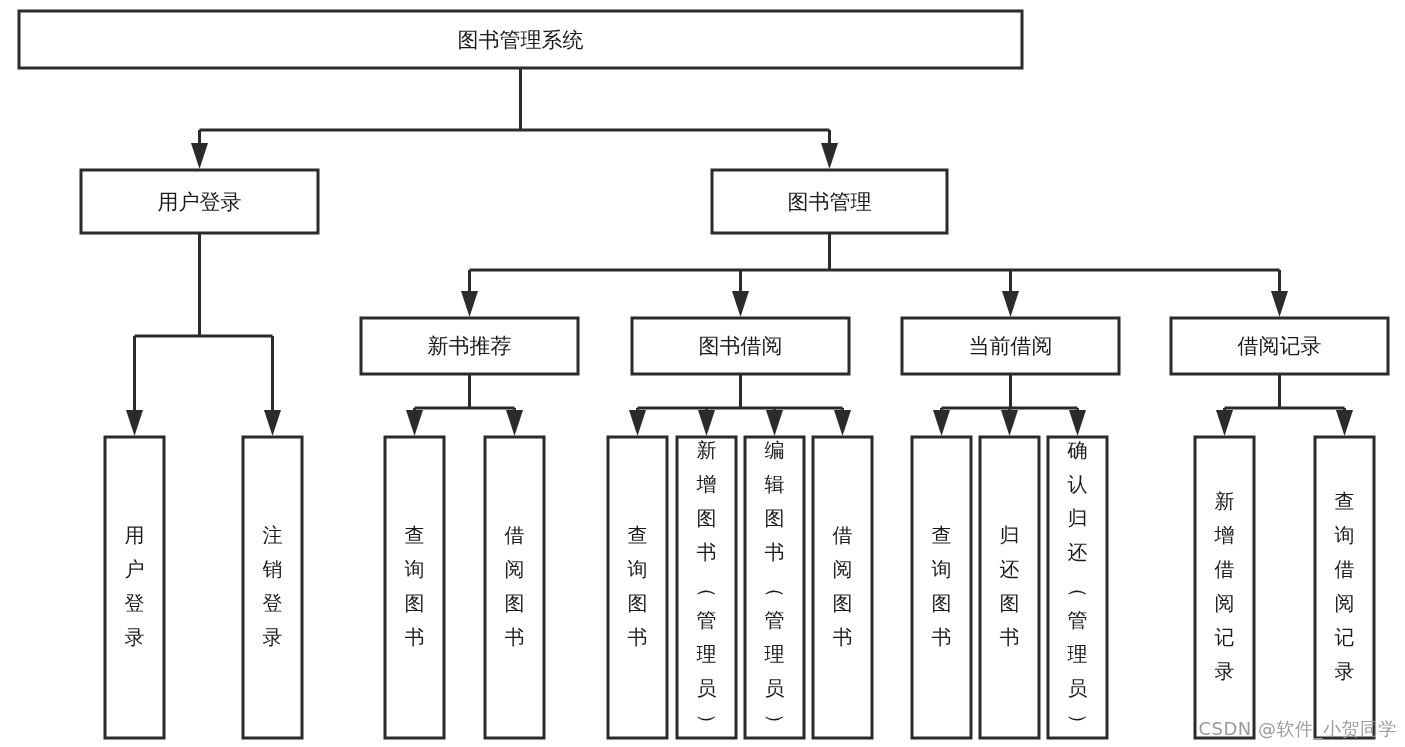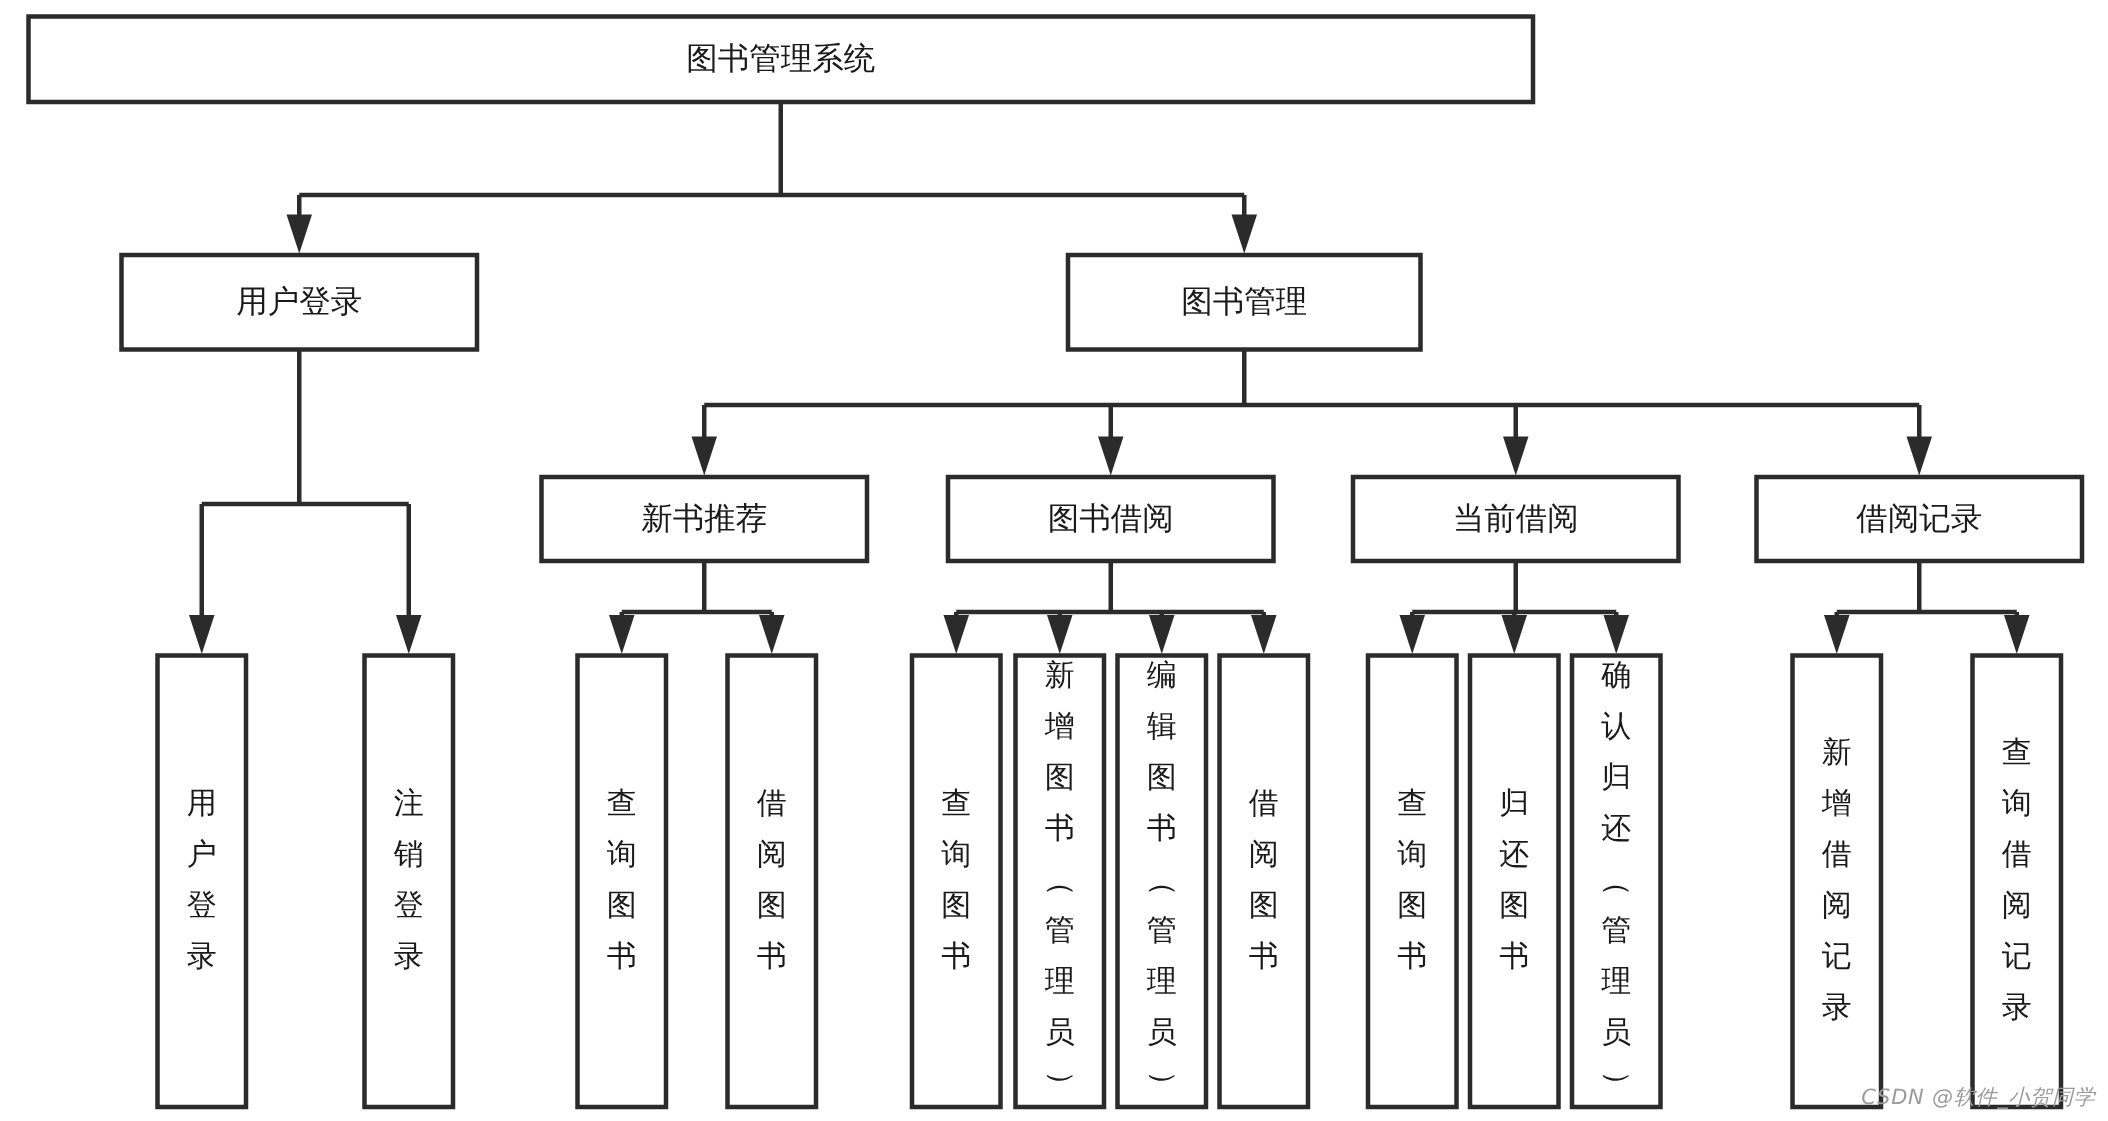--- a/index.html
+++ b/index.html
@@ -54,26 +54,25 @@
   }
   .node-label.vertical {
     text-anchor: middle;
     font-size: 20px;
   }
   .watermark {
     position: absolute;
     right: 8px;
     bottom: 6px;
     font-family: "DejaVu Sans", "Liberation Sans", sans-serif;
-    font-size: 14px;
+    font-size: 18px;
     color: #9b9b9b;
     letter-spacing: 0.5px;
     white-space: nowrap;
     pointer-events: none;
-    font-style: italic;
   }
 </style>
 </head>
 <body>
 
 <div id="diagram-root">
   <svg class="diagram-canvas" id="diagram-canvas" viewBox="0 0 1405 747" xmlns="http://www.w3.org/2000/svg">
     <g id="connectors-layer">
         <g>
           <line x1="520.5" y1="68" x2="520.5" y2="130" class="connector"></line>

